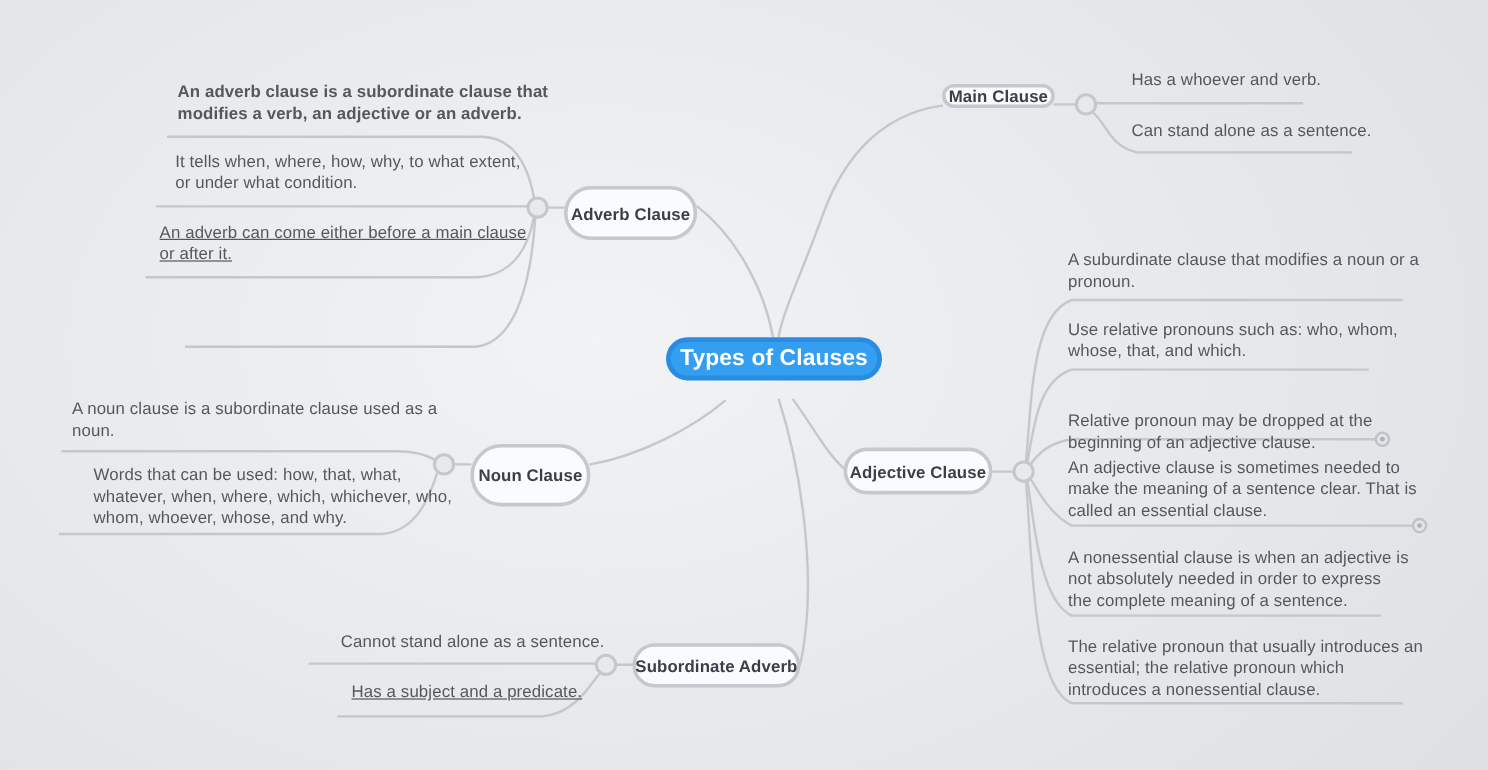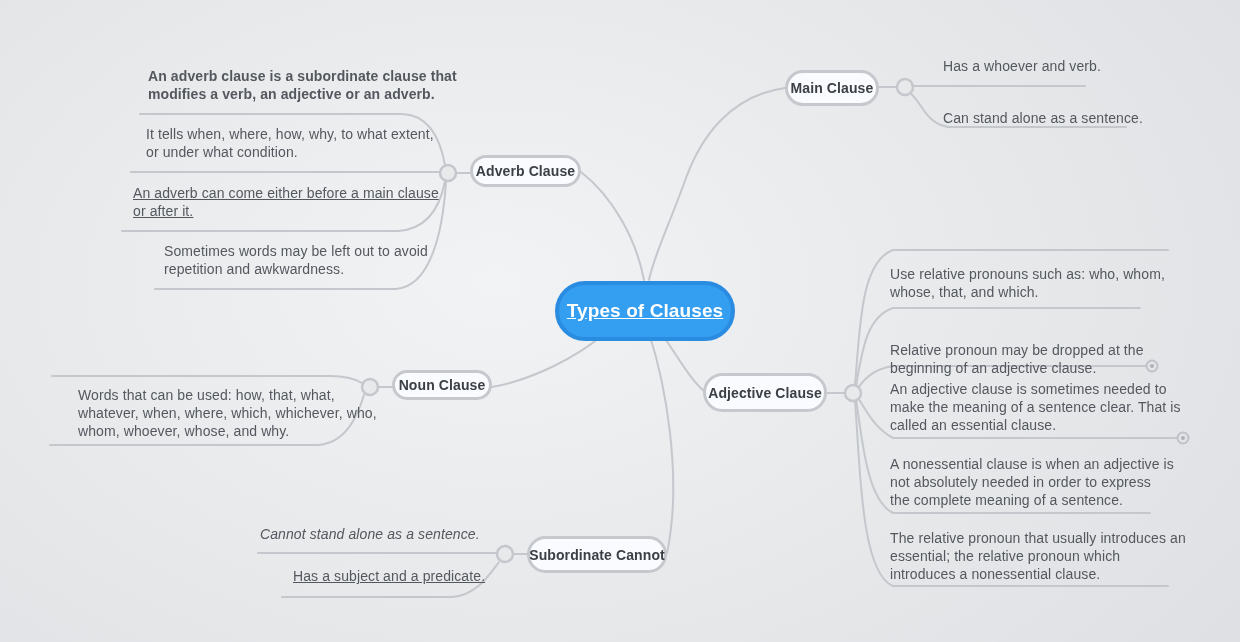--- a/index.html
+++ b/index.html
@@ -76,70 +76,72 @@
     <g>
       <circle class="collapse-outer" cx="1152" cy="366" r="5.5"></circle>
       <circle class="collapse-dot" cx="1152" cy="366" r="2"></circle>
     </g>
     <g>
       <circle class="collapse-outer" cx="1183" cy="438" r="5.5"></circle>
       <circle class="collapse-dot" cx="1183" cy="438" r="2"></circle>
     </g>
   </svg>
 
-  <div class="pill root" style="left:555px;top:281px;width:180px;height:60px;text-decoration:underline;">
+  <div class="pill root" style="left:555px;top:281px;width:180px;height:36px;">
     <span>Types of Clauses</span>
   </div>
 
-  <div class="pill" style="left:785px;top:70px;width:94px;height:36px;">
+  <div class="pill" style="left:785px;top:70px;width:94px;height:20px;">
     <span>Main Clause</span>
   </div>
 
-  <div class="pill" style="left:470px;top:155px;width:111px;height:32px;">
+  <div class="pill" style="left:470px;top:155px;width:111px;height:45px;">
     <span>Adverb Clause</span>
   </div>
 
-  <div class="pill" style="left:392px;top:370px;width:100px;height:30px;">
+  <div class="pill" style="left:392px;top:370px;width:100px;height:52px;">
     <span>Noun Clause</span>
   </div>
 
   <div class="pill" style="left:703px;top:373px;width:124px;height:39px;">
     <span>Adjective Clause</span>
   </div>
 
   <div class="pill" style="left:527px;top:536px;width:140px;height:37px;">
-    <span>Subordinate Cannot</span>
+    <span>Subordinate Adverb</span>
   </div>
 
   <div class="leaf" style="left:943px;top:57px;">Has a whoever and verb.</div>
-  <div class="leaf" style="left:943px;top:109px;">Can stand alone as a sentence.</div>
+  <div class="leaf" style="left:943px;top:99px;">Can stand alone as a sentence.</div>
 
   <div class="leaf" style="left:148px;top:67px;font-weight:bold;">An adverb clause is a subordinate clause that
 modifies a verb, an adjective or an adverb.</div>
   <div class="leaf" style="left:146px;top:125px;">It tells when, where, how, why, to what extent,
 or under what condition.</div>
   <div class="leaf" style="left:133px;top:184px;text-decoration:underline;">An adverb can come either before a main clause
 or after it.</div>
-  <div class="leaf" style="left:164px;top:242px;">Sometimes words may be left out to avoid
-repetition and awkwardness.</div>
 
+  <div class="leaf" style="left:60px;top:331px;">A noun clause is a subordinate clause used as a
+noun.</div>
   <div class="leaf" style="left:58px;top:386px;margin-left:20px;">Words that can be used: how, that, what,
 whatever, when, where, which, whichever, who,
 whom, whoever, whose, and why.</div>
 
+  <div class="leaf" style="left:890px;top:207px;">A suburdinate clause that modifies a noun or a
+pronoun.</div>
   <div class="leaf" style="left:890px;top:265px;">Use relative pronouns such as: who, whom,
 whose, that, and which.</div>
   <div class="leaf" style="left:890px;top:341px;">Relative pronoun may be dropped at the
 beginning of an adjective clause.</div>
   <div class="leaf" style="left:890px;top:455px;">A nonessential clause is when an adjective is
 not absolutely needed in order to express
 the complete meaning of a sentence.</div>
   <div class="leaf" style="left:890px;top:380px;">An adjective clause is sometimes needed to
 make the meaning of a sentence clear. That is
 called an essential clause.</div>
   <div class="leaf" style="left:890px;top:529px;">The relative pronoun that usually introduces an
 essential; the relative pronoun which
 introduces a nonessential clause.</div>
 
-  <div class="leaf" style="left:260px;top:525px;font-style:italic;">Cannot stand alone as a sentence.</div>
+  <div class="leaf" style="left:284px;top:525px;">Cannot stand alone as a sentence.</div>
   <div class="leaf" style="left:293px;top:567px;text-decoration:underline;">Has a subject and a predicate.</div>
 
 </div>
 
 </body></html>

